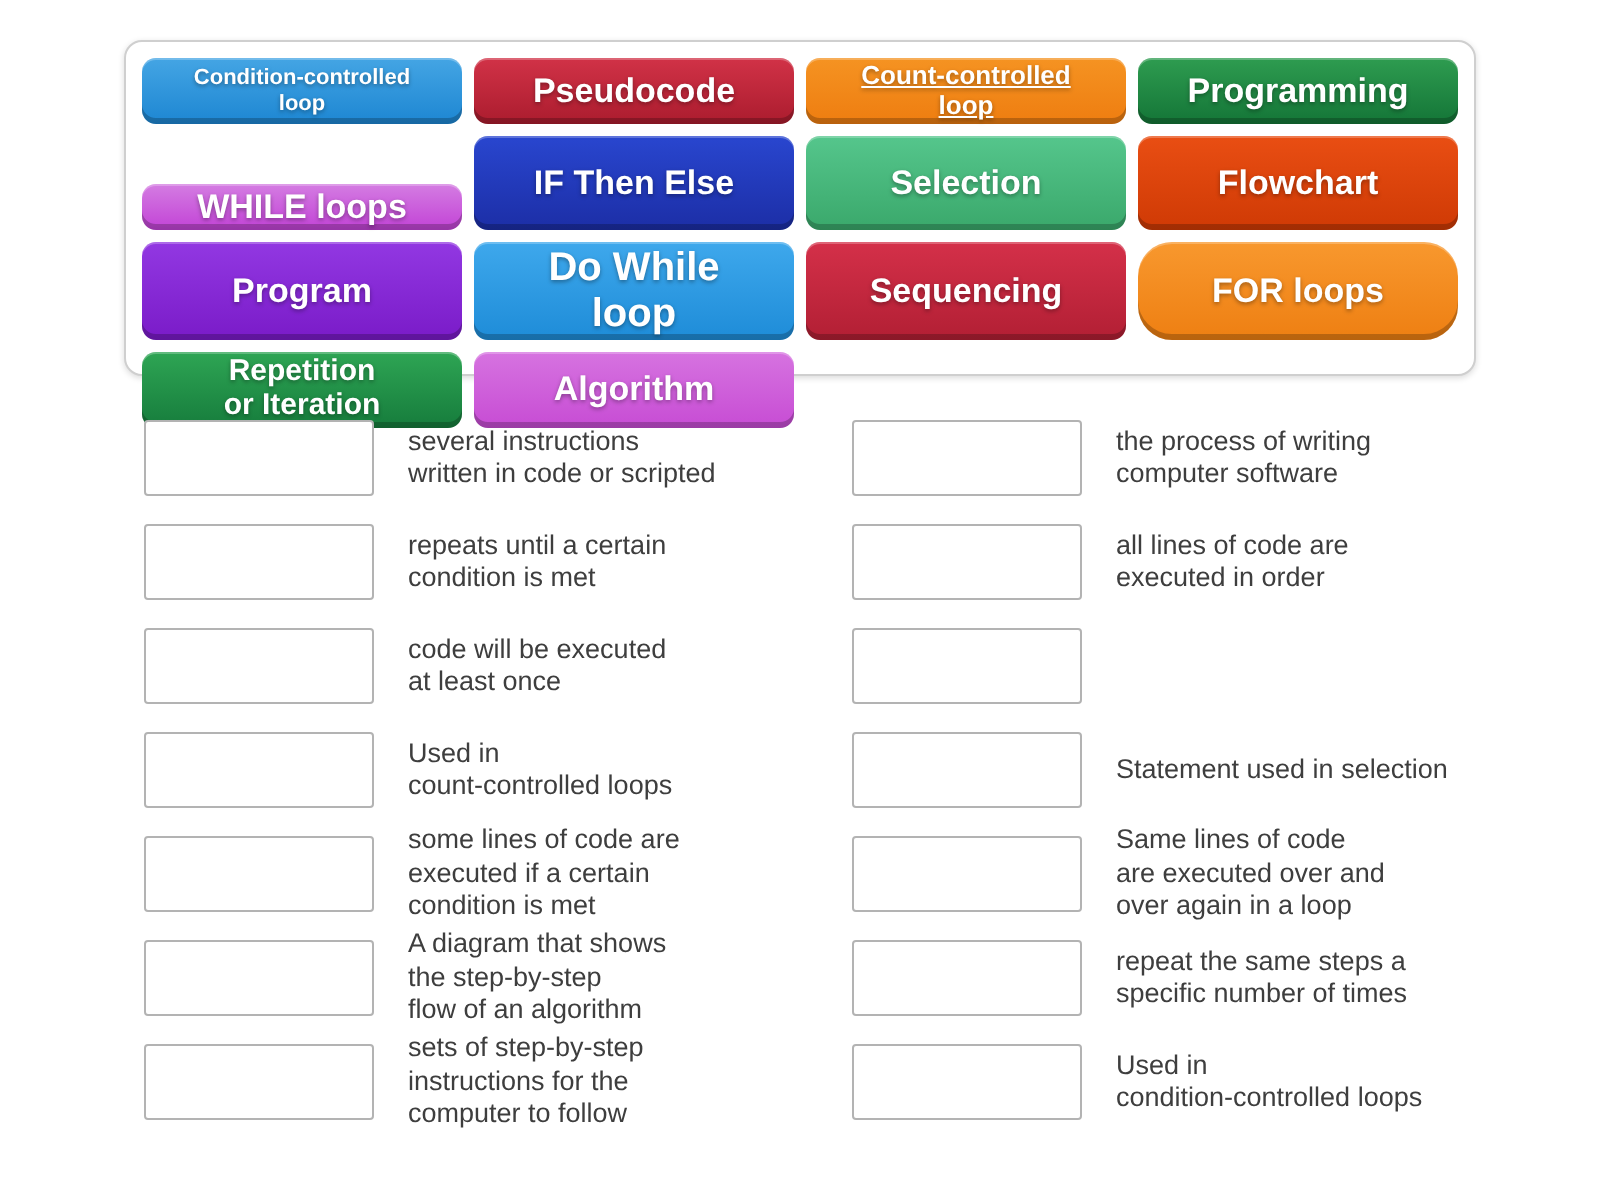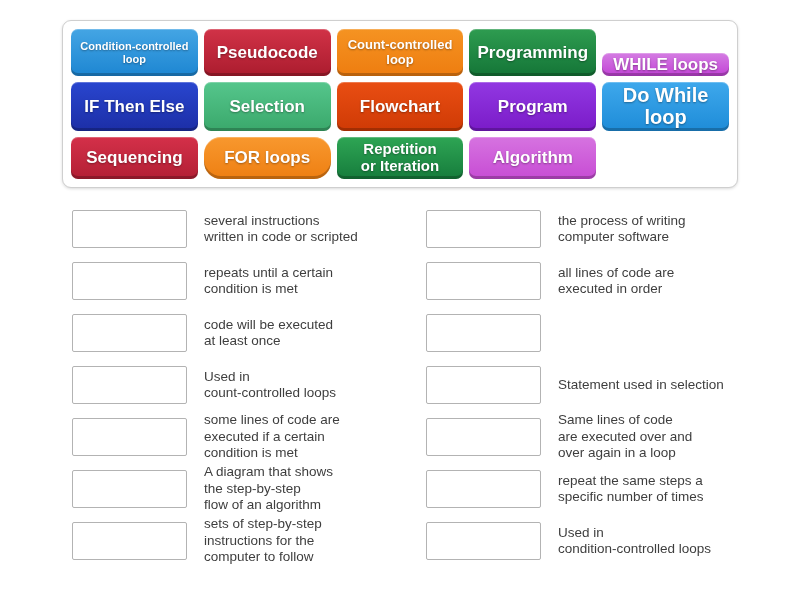--- a/index.html
+++ b/index.html
@@ -20,21 +20,21 @@
     width: 676px;
     height: 168px;
     background: #ffffff;
     border: 1px solid #cfcfcf;
     border-radius: 9px;
     box-shadow: 0 1px 3px rgba(0,0,0,0.15);
     box-sizing: border-box;
   }
   .tile-grid {
     display: grid;
-    grid-template-columns: repeat(5, 1fr);
+    grid-template-columns: repeat(4, 1fr);
     grid-auto-rows: 1fr;
     gap: 6px;
     padding: 8px;
     height: 100%;
     box-sizing: border-box;
   }
   .tile {
     border-radius: 7px;
     display: flex;
     align-items: center;
@@ -46,21 +46,21 @@
     line-height: 1.12;
     white-space: pre-line;
     text-shadow: 0 1px 2px rgba(0,0,0,0.35);
     box-shadow: inset 0 1px 0 rgba(255,255,255,0.25), inset 0 -3px 0 rgba(0,0,0,0.22);
     cursor: pointer;
     padding: 2px 4px;
     box-sizing: border-box;
     user-select: none;
   }
   .fs11 { font-size: 11px; }
-  .fs13 { font-size: 13px; }
+  .fs13 { font-size: 13px; text-decoration: underline; }
   .fs15 { font-size: 15px; text-align: center; }
   .fs16 { font-size: 20px; }
 
   
   .match-area {
     position: absolute;
     left: 12px;
     top: 210px;
     width: 800px;
     display: flex;

